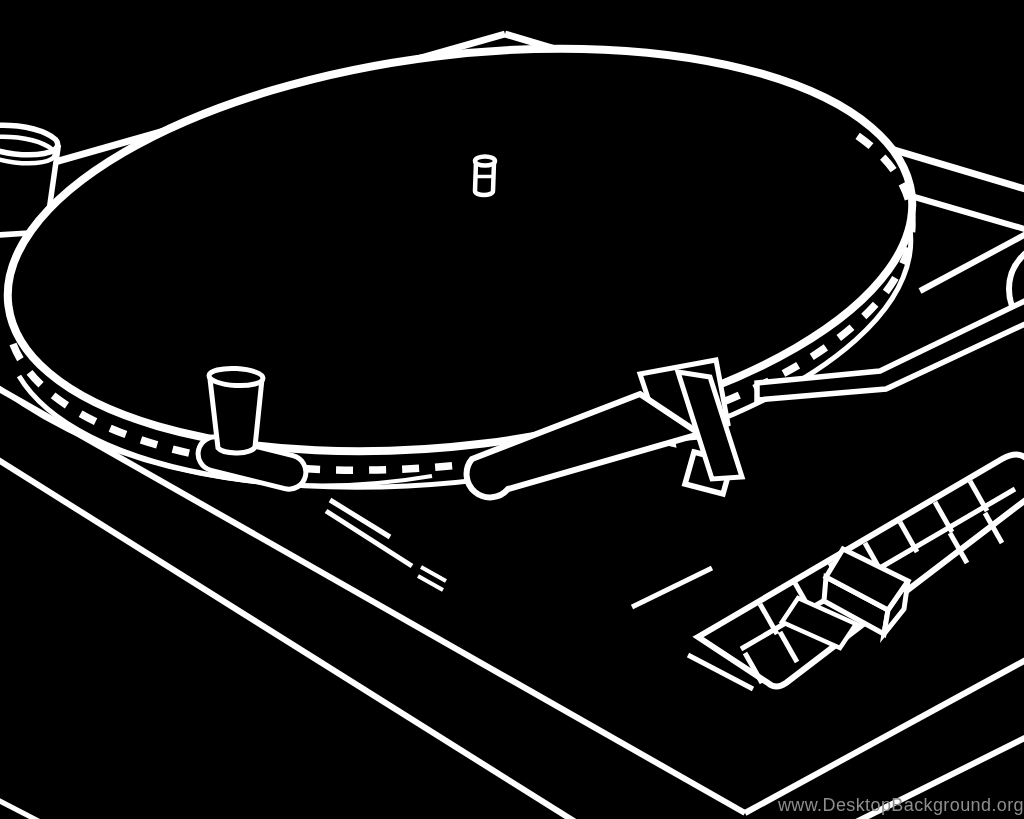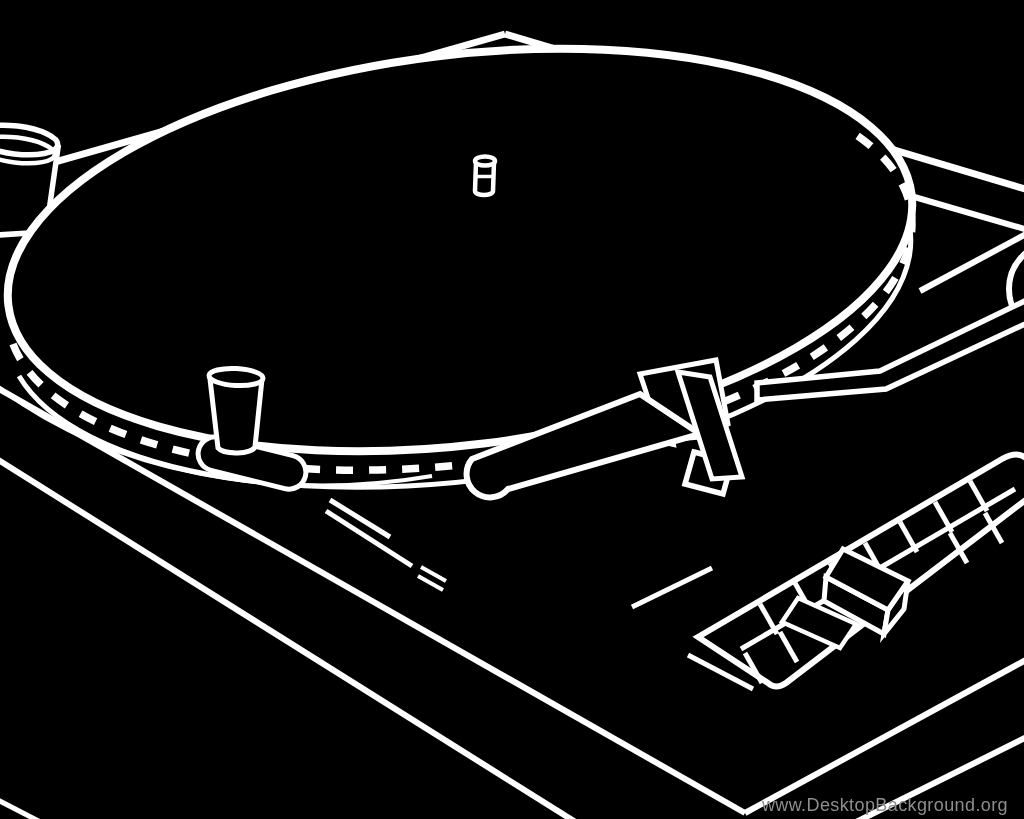--- a/index.html
+++ b/index.html
@@ -8,21 +8,21 @@
     --wm:#8d8d8d;
   }
   html,body{margin:0;padding:0;background:var(--bg);}
   body{width:1024px;height:819px;overflow:hidden;position:relative;
        font-family:"Liberation Sans", sans-serif;}
   .stage{position:absolute;inset:0;}
   svg{display:block;}
   .ln{stroke:var(--line);fill:none;}
   .fl{stroke:var(--line);fill:#000;}
   .watermark{
-    position:absolute;right:16px;bottom:3px;
+    position:absolute;right:0;bottom:3px;
     color:var(--wm);font-size:18px;letter-spacing:.4px;
     font-family:"Liberation Sans", sans-serif;
     user-select:none;
   }
 </style>
 </head>
 <body>
 
 <div class="stage">
 <svg width="1024" height="819" viewBox="0 0 1024 819" xmlns="http://www.w3.org/2000/svg">

